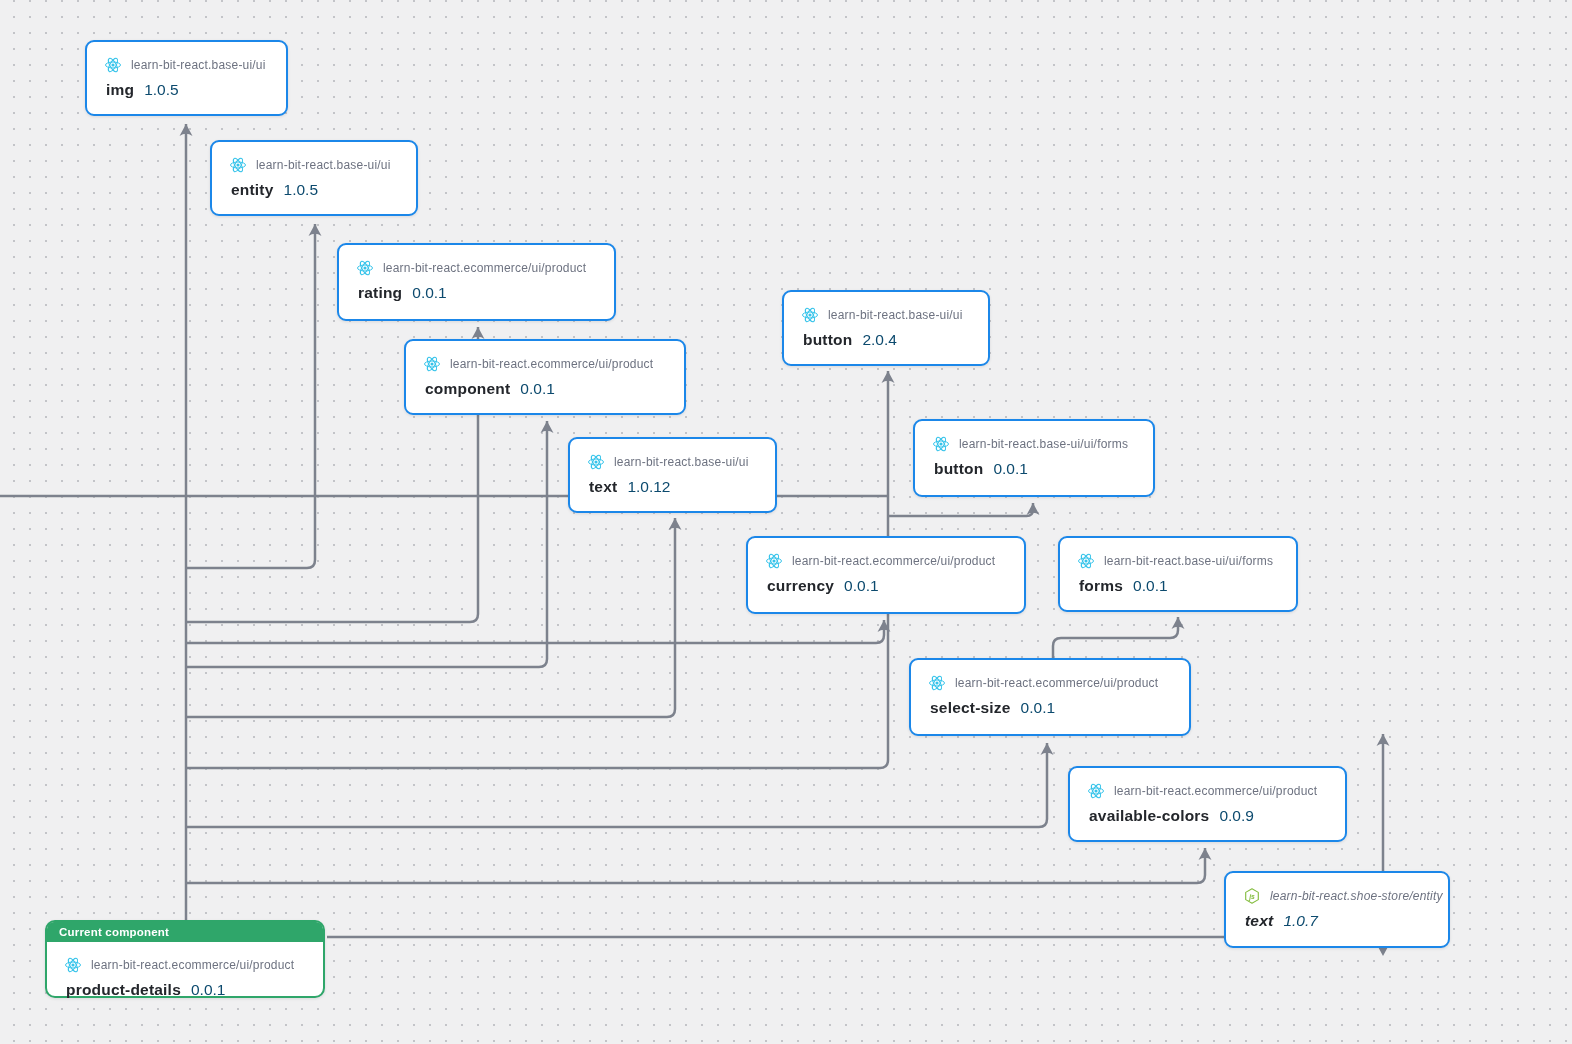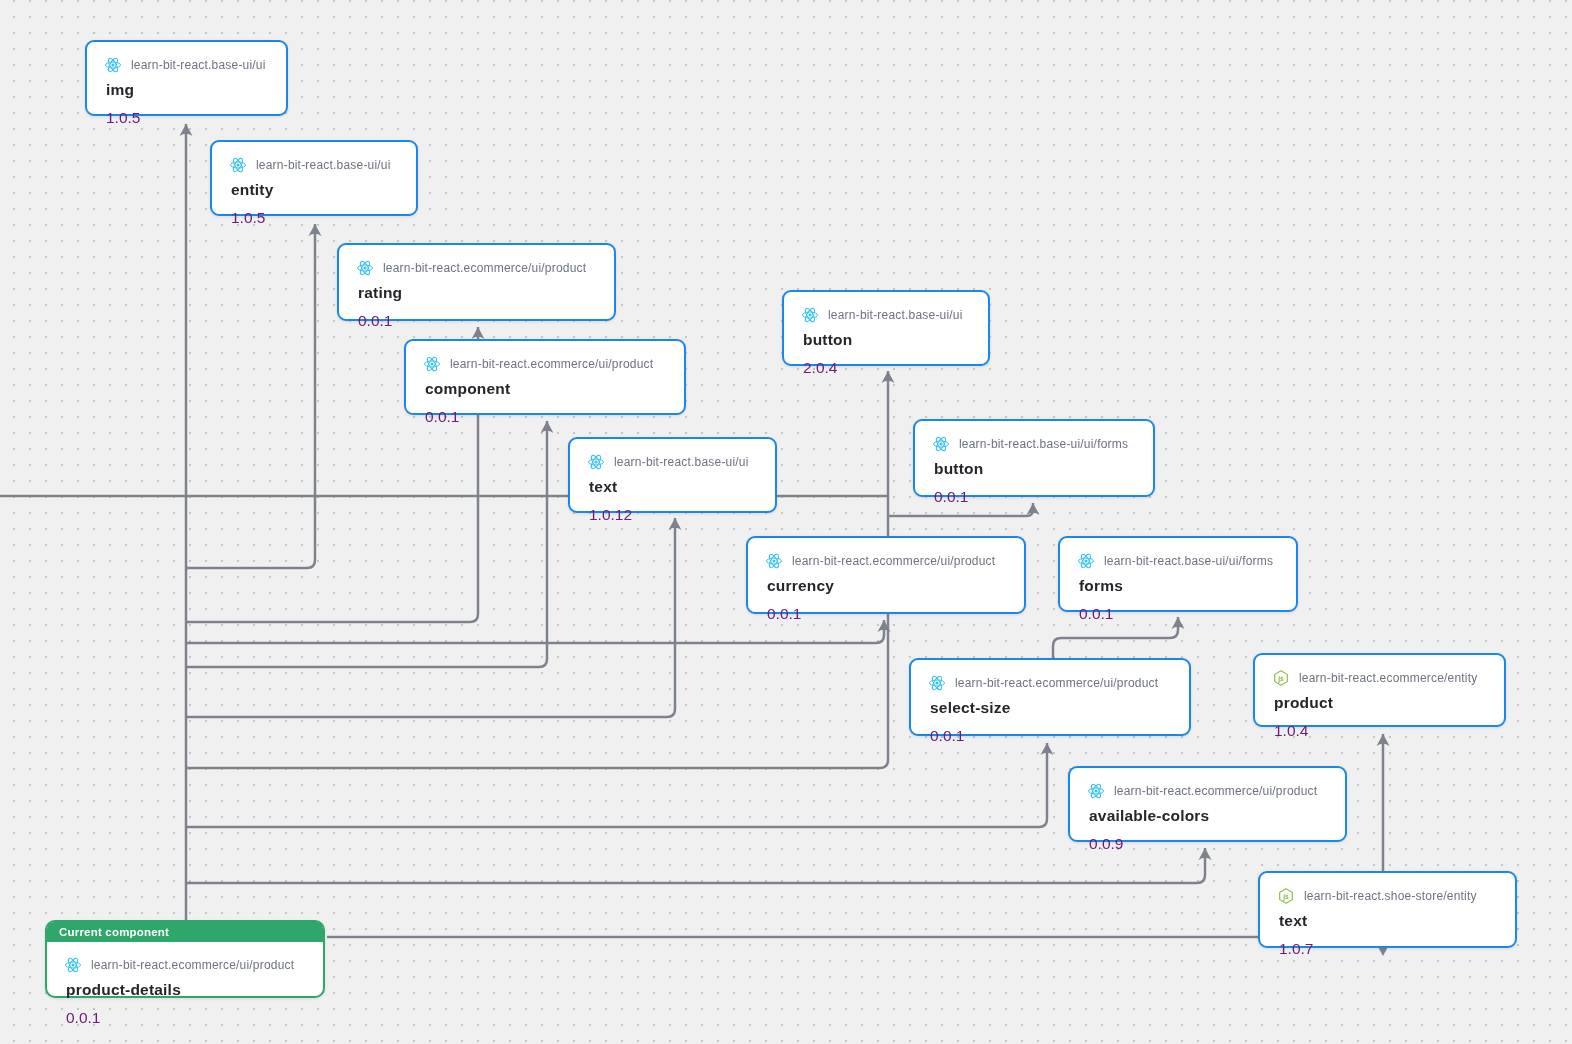--- a/index.html
+++ b/index.html
@@ -28,23 +28,23 @@
     padding:4px 0 4px 12px; border-radius:7px 7px 0 0; letter-spacing:.2px;
   }
   .node.current .node-badge{display:block;}
   .node-body{padding:14px 16px 12px 17px; white-space:nowrap;}
   .node-scope-row{display:flex; align-items:center; gap:9px; margin-bottom:7px;}
   .node-icon{width:18px; height:18px; flex:0 0 auto; display:inline-flex;}
   .node-icon svg{width:18px; height:18px; display:block;}
   .icon-react{color:var(--react);}
   .icon-js{color:var(--js);}
   .node-scope{font-size:12px; color:var(--scope); letter-spacing:.2px;}
-  .node-title-row{display:flex; align-items:baseline; gap:10px; padding-left:2px;flex-direction:column;}
+  .node-title-row{display:flex; align-items:baseline; gap:10px; padding-left:2px;}
   .node-name{font-size:15.5px; font-weight:700; color:var(--name); letter-spacing:.2px;}
-  .node-version{font-size:15.5px; font-weight:400; color:#701a75;}
+  .node-version{font-size:15.5px; font-weight:400; color:#0c4a6e;}
 </style>
 </head>
 <body>
 
 <div class="canvas">
   <svg id="edges" width="1572" height="1044" viewBox="0 0 1572 1044">
       <path d="M 186 920 L 186 124"></path>
       <path d="M 186 124 L 179.5 136 Q 186 131.5 192.5 136 Z" class="arrowhead"></path>
       <path d="M 186 568 L 307 568 Q 315 568 315 560 L 315 224"></path>
       <path d="M 315 224 L 308.5 236 Q 315 231.5 321.5 236 Z" class="arrowhead"></path>
@@ -266,68 +266,50 @@
             </svg>
           </span>
         <span class="node-scope">learn-bit-react.ecommerce/ui/product</span>
       </div>
       <div class="node-title-row">
         <span class="node-name">select-size</span>
         <span class="node-version">0.0.1</span>
       </div>
     </div>
   </div>
-    <div class="node" style="left: 1253px; top: 653px; width: 253px; height: 74px;">
+    <div class="node" style="left: 1068px; top: 766px; width: 279px; height: 76px;">
+
+    <div class="node-body">
+      <div class="node-scope-row">
+        <span class="node-icon icon-react">
+            <svg viewBox="0 0 24 24" fill="none">
+              <circle cx="12" cy="12" r="2.1" fill="currentColor"></circle>
+              <ellipse cx="12" cy="12" rx="10" ry="4" stroke="currentColor" stroke-width="1.3"></ellipse>
+              <ellipse cx="12" cy="12" rx="10" ry="4" stroke="currentColor" stroke-width="1.3" transform="rotate(60 12 12)"></ellipse>
+              <ellipse cx="12" cy="12" rx="10" ry="4" stroke="currentColor" stroke-width="1.3" transform="rotate(120 12 12)"></ellipse>
+            </svg>
+          </span>
+        <span class="node-scope">learn-bit-react.ecommerce/ui/product</span>
+      </div>
+      <div class="node-title-row">
+        <span class="node-name">available-colors</span>
+        <span class="node-version">0.0.9</span>
+      </div>
+    </div>
+  </div>
+    <div class="node" style="left: 1224px; top: 871px; width: 226px; height: 77px; font-style: italic;">
 
     <div class="node-body">
       <div class="node-scope-row">
         <span class="node-icon icon-js">
             <svg viewBox="0 0 24 24" fill="none">
               <path d="M12 2.3 L20.4 7.15 V16.85 L12 21.7 L3.6 16.85 V7.15 Z" stroke="currentColor" stroke-width="1.5" stroke-linejoin="round"></path>
               <text x="12" y="15.6" text-anchor="middle" font-size="9" font-weight="700" fill="currentColor" font-family="Liberation Sans, sans-serif">js</text>
             </svg>
           </span>
-        <span class="node-scope">learn-bit-react.ecommerce/entity</span>
-      </div>
-      <div class="node-title-row">
-        <span class="node-name">product</span>
-        <span class="node-version">1.0.4</span>
-      </div>
-    </div>
-  </div>
-    <div class="node" style="left: 1068px; top: 766px; width: 279px; height: 76px;">
-
-    <div class="node-body">
-      <div class="node-scope-row">
-        <span class="node-icon icon-react">
-            <svg viewBox="0 0 24 24" fill="none">
-              <circle cx="12" cy="12" r="2.1" fill="currentColor"></circle>
-              <ellipse cx="12" cy="12" rx="10" ry="4" stroke="currentColor" stroke-width="1.3"></ellipse>
-              <ellipse cx="12" cy="12" rx="10" ry="4" stroke="currentColor" stroke-width="1.3" transform="rotate(60 12 12)"></ellipse>
-              <ellipse cx="12" cy="12" rx="10" ry="4" stroke="currentColor" stroke-width="1.3" transform="rotate(120 12 12)"></ellipse>
-            </svg>
-          </span>
-        <span class="node-scope">learn-bit-react.ecommerce/ui/product</span>
-      </div>
-      <div class="node-title-row">
-        <span class="node-name">available-colors</span>
-        <span class="node-version">0.0.9</span>
-      </div>
-    </div>
-  </div>
-    <div class="node" style="left: 1258px; top: 871px; width: 259px; height: 77px;">
-
-    <div class="node-body">
-      <div class="node-scope-row">
-        <span class="node-icon icon-js">
-            <svg viewBox="0 0 24 24" fill="none">
-              <path d="M12 2.3 L20.4 7.15 V16.85 L12 21.7 L3.6 16.85 V7.15 Z" stroke="currentColor" stroke-width="1.5" stroke-linejoin="round"></path>
-              <text x="12" y="15.6" text-anchor="middle" font-size="9" font-weight="700" fill="currentColor" font-family="Liberation Sans, sans-serif">js</text>
-            </svg>
-          </span>
         <span class="node-scope">learn-bit-react.shoe-store/entity</span>
       </div>
       <div class="node-title-row">
         <span class="node-name">text</span>
         <span class="node-version">1.0.7</span>
       </div>
     </div>
   </div>
     <div class="node current" style="left: 45px; top: 920px; width: 280px; height: 78px;">
     <div class="node-badge">Current component</div>

